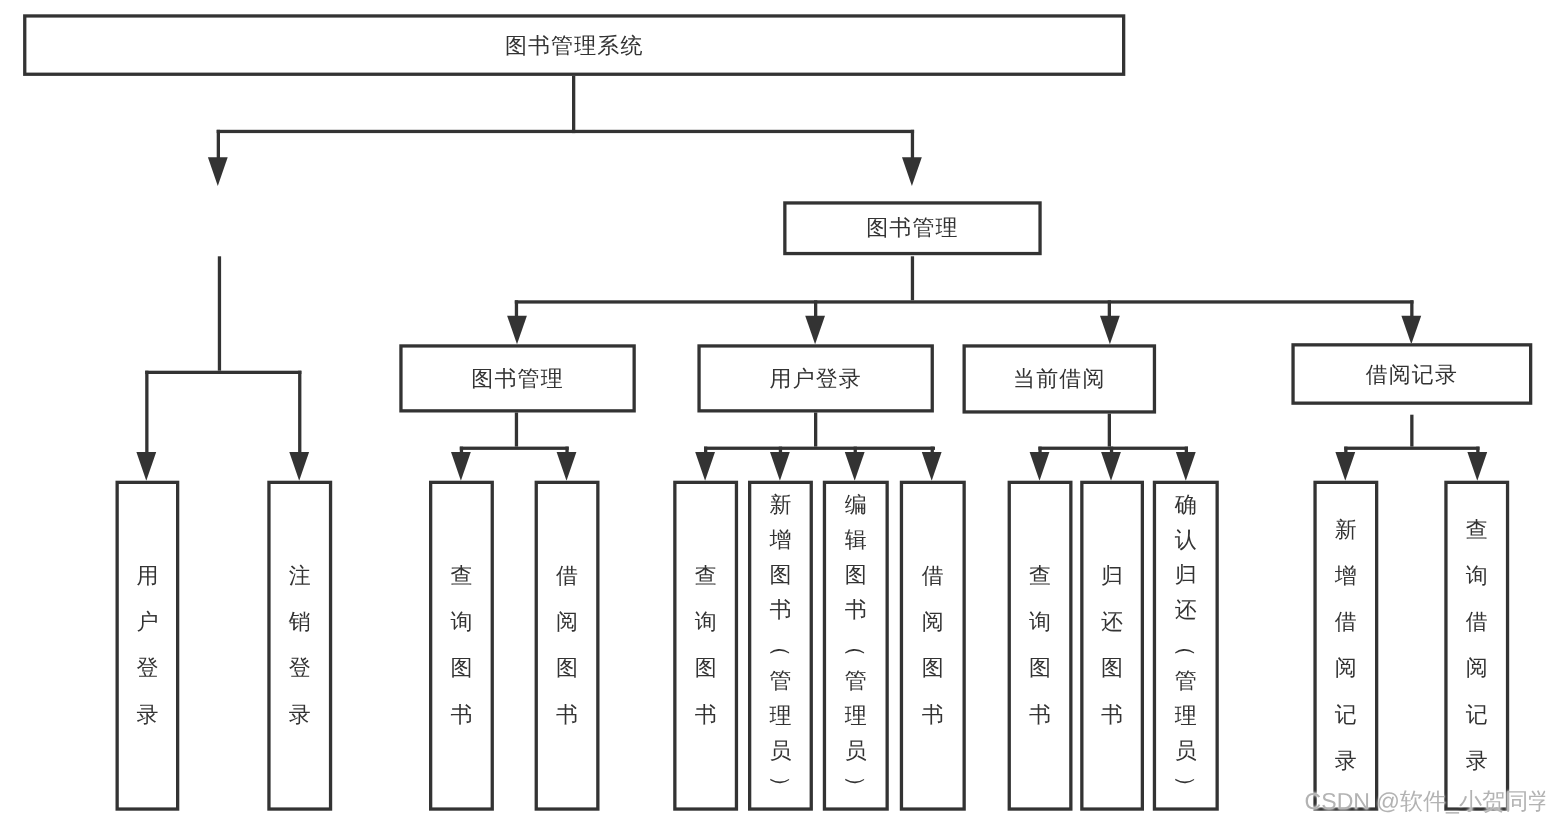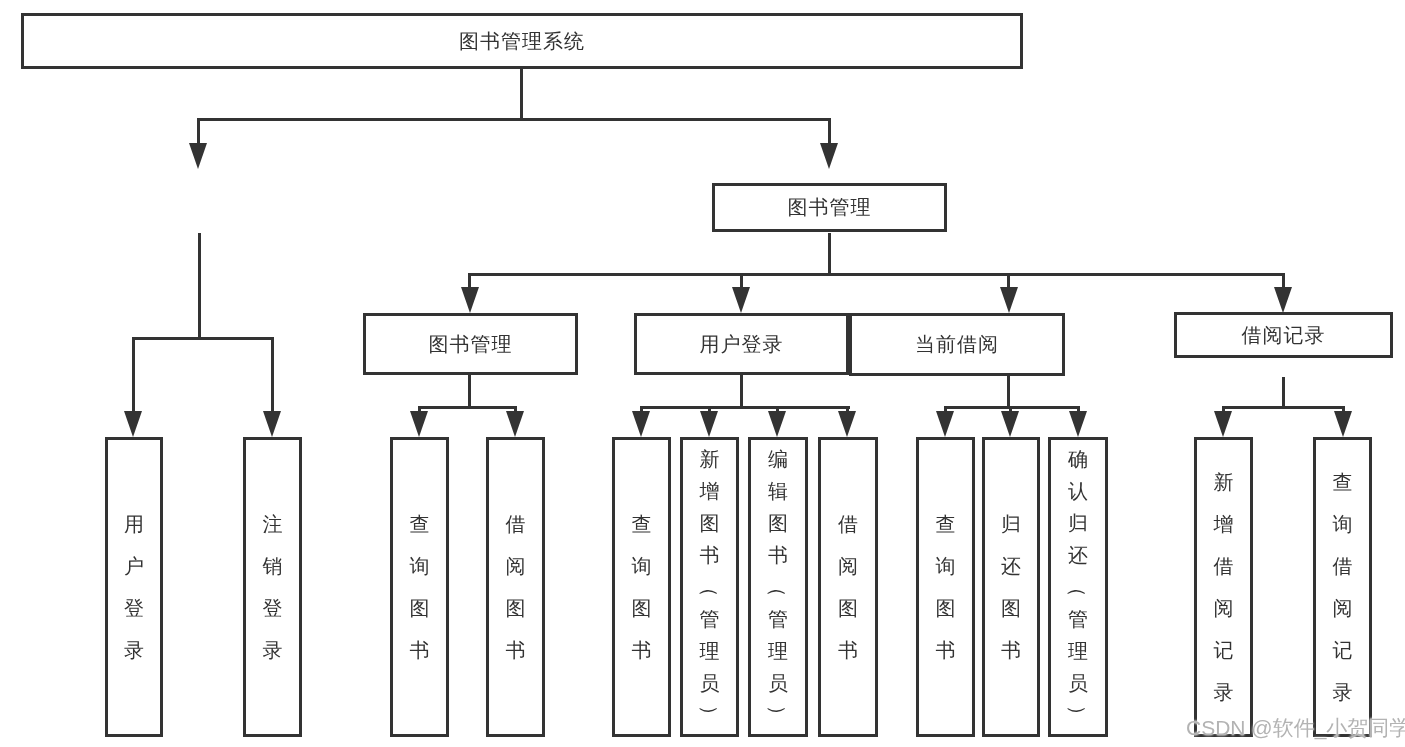--- a/index.html
+++ b/index.html
@@ -78,24 +78,24 @@
   <div class="arrow" style="left:732px;top:287px"></div>
   <div class="arrow" style="left:1000px;top:287px"></div>
   <div class="arrow" style="left:1274px;top:287px"></div>
 
   <div class="hbox" style="left:363px;top:313px;width:215px;height:62px">
     <span class="hlabel">图书管理</span>
   </div>
   <div class="hbox" style="left:634px;top:313px;width:215px;height:62px">
     <span class="hlabel">用户登录</span>
   </div>
-  <div class="hbox" style="left:849px;top:313px;width:216px;height:63px">
+  <div class="hbox" style="left:875px;top:313px;width:176px;height:63px">
     <span class="hlabel">当前借阅</span>
   </div>
-  <div class="hbox" style="left:1174px;top:312px;width:219px;height:46px">
+  <div class="hbox" style="left:1174px;top:312px;width:219px;height:56px">
     <span class="hlabel">借阅记录</span>
   </div>
 
   <div class="line" style="left:468px;top:375px;width:3px;height:31px"></div>
   <div class="line" style="left:418px;top:406px;width:99px;height:3px"></div>
   <div class="line" style="left:418px;top:406px;width:3px;height:8px"></div>
   <div class="line" style="left:514px;top:406px;width:3px;height:8px"></div>
   <div class="arrow" style="left:410px;top:411px"></div>
   <div class="arrow" style="left:506px;top:411px"></div>
 

